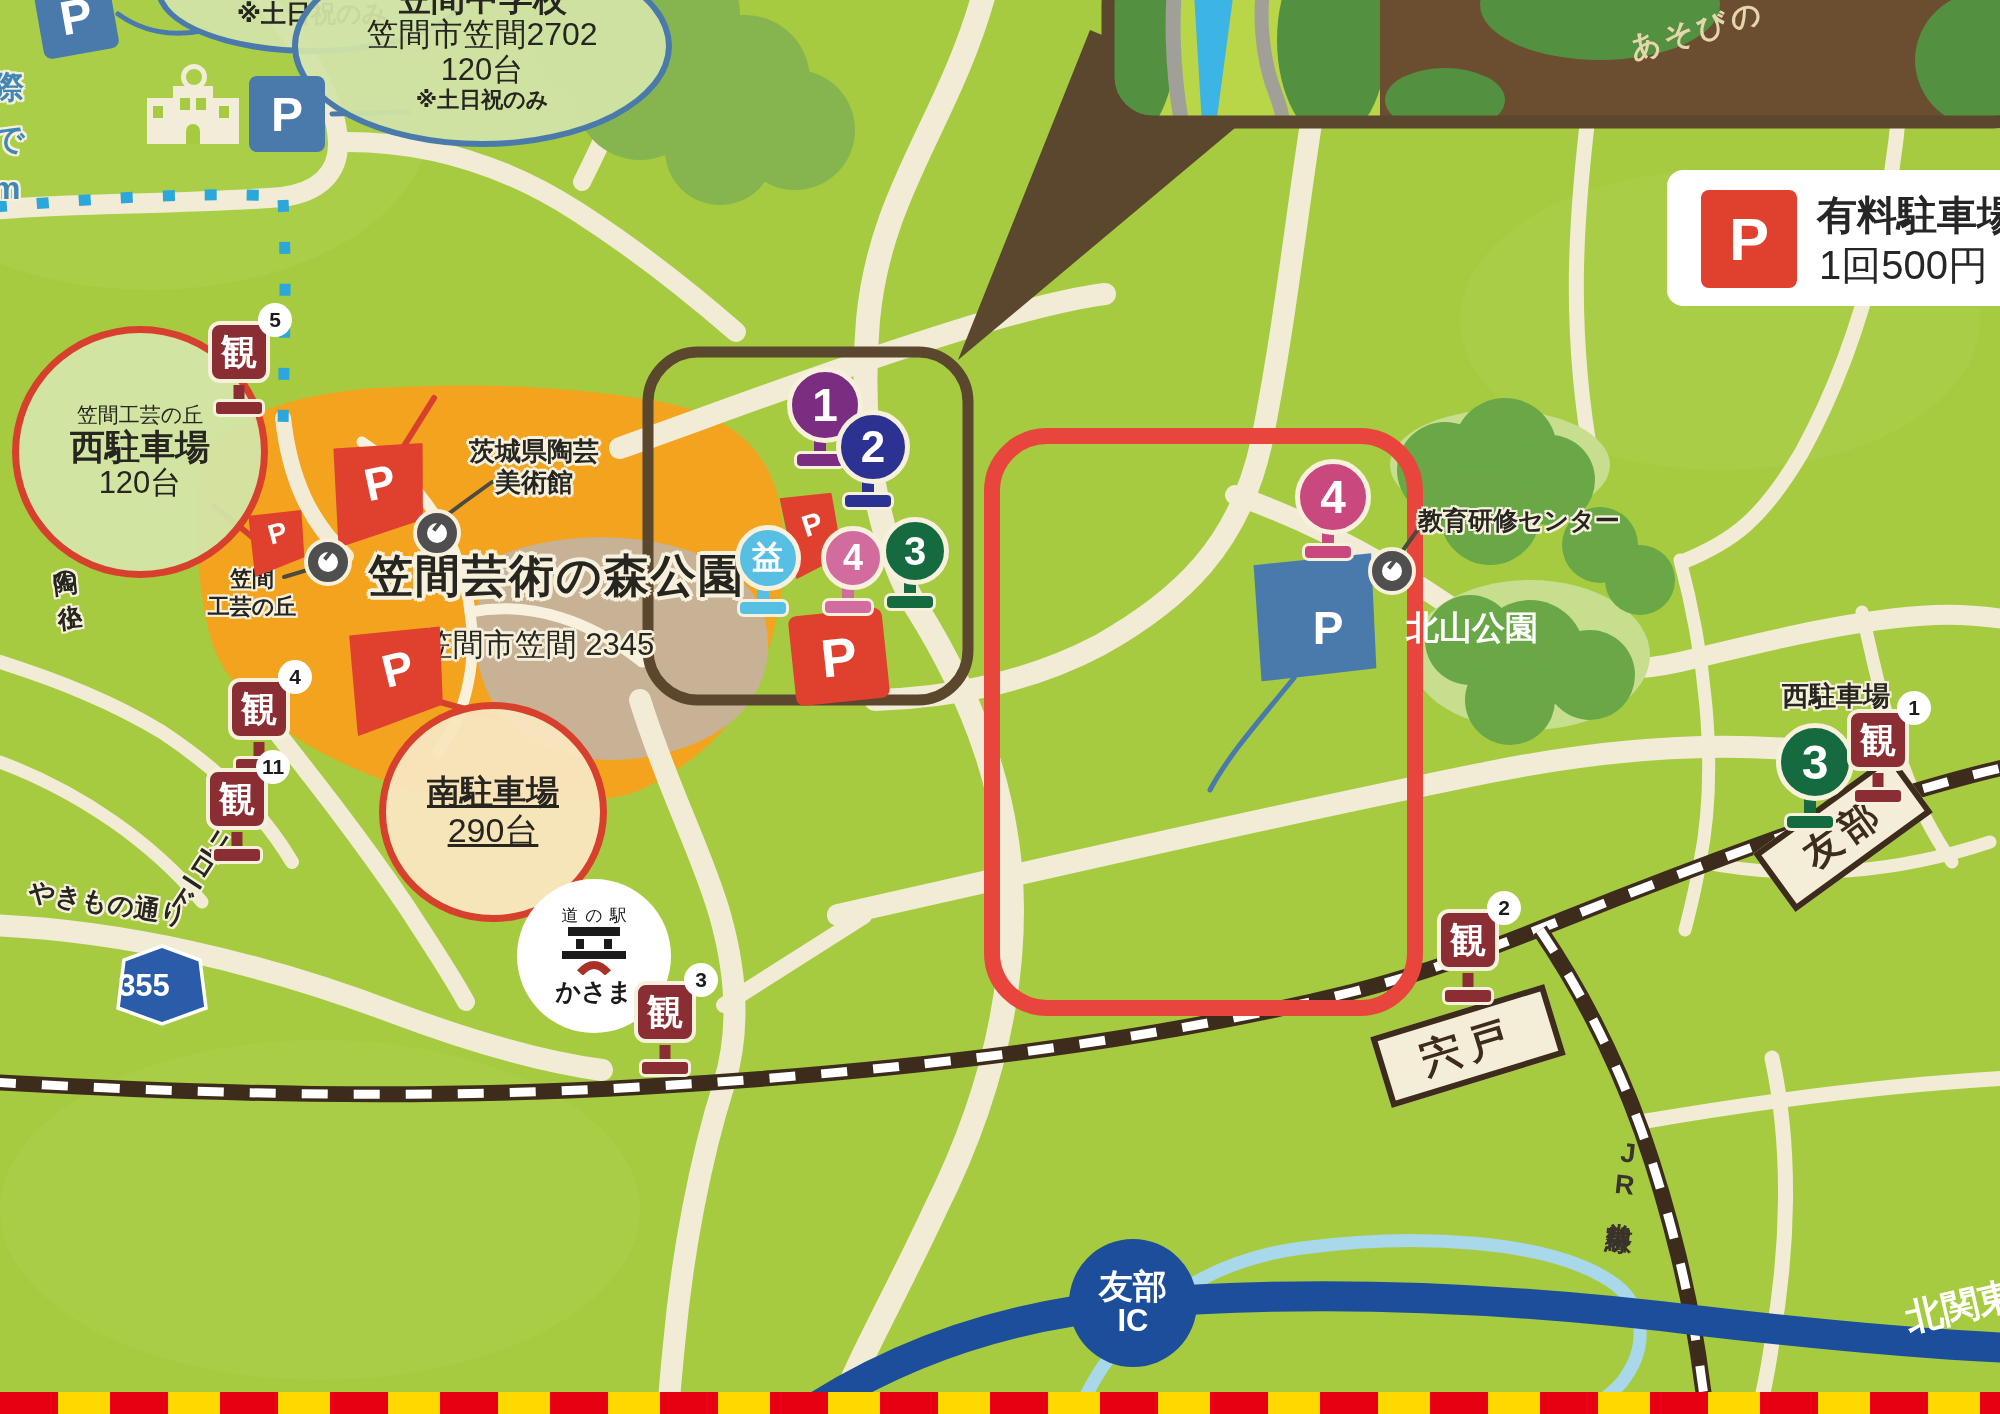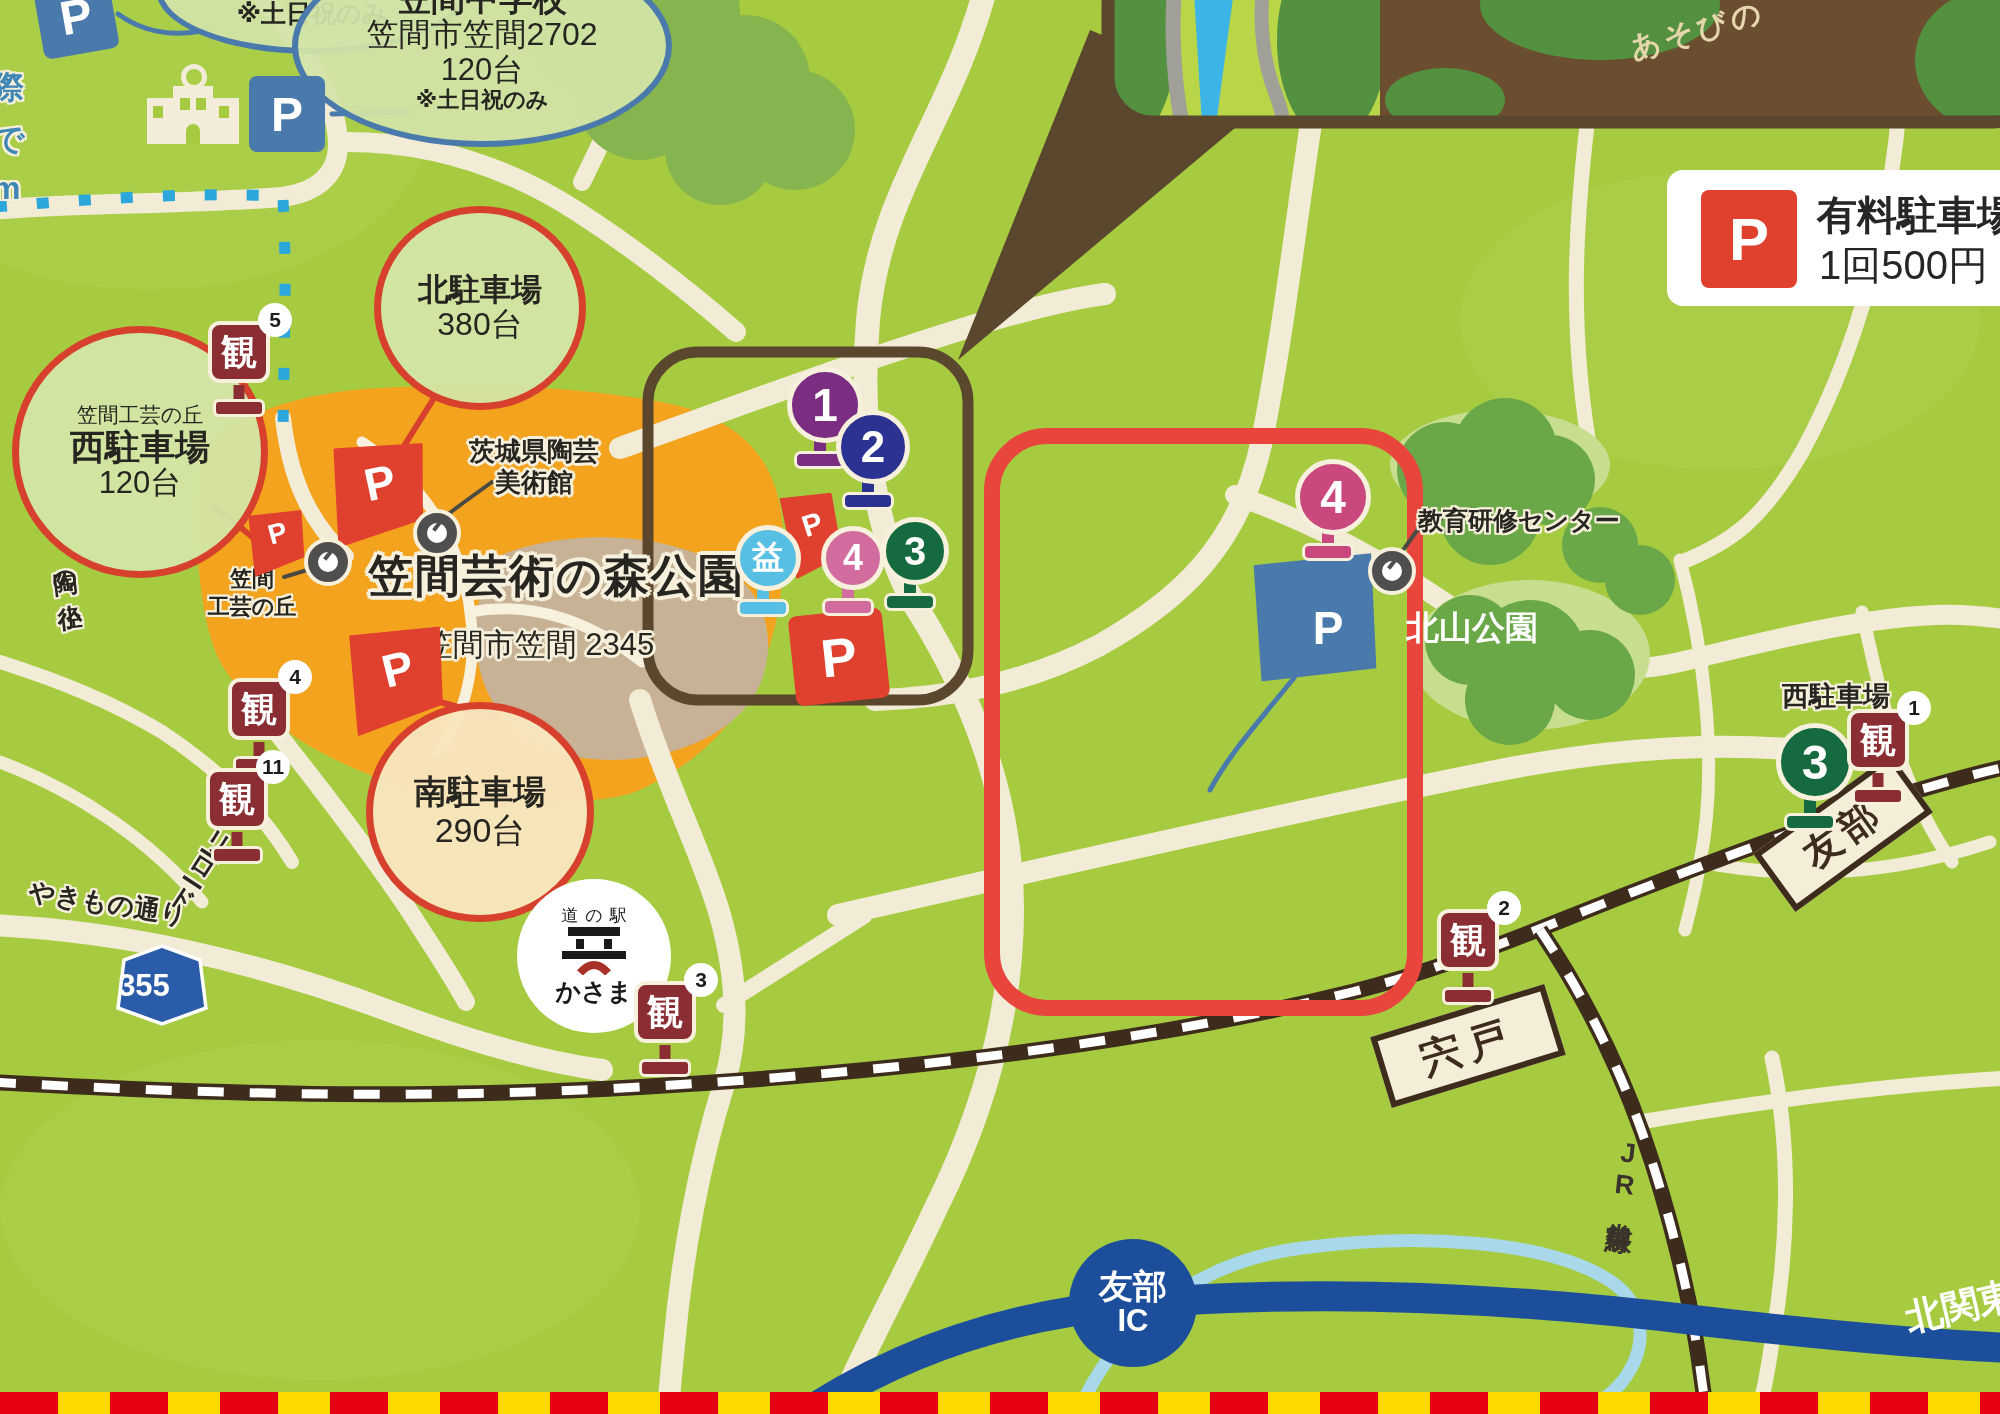--- a/index.html
+++ b/index.html
@@ -199,30 +199,26 @@
   </div>
 
   <div class="psq ctr" style="left: 287px; top: 114px; width: 76px; height: 76px; font-size: 48px; background-color: rgb(74, 122, 171);">P</div>
 
   <div class="tl" style="left:-8px;top:66px;display:flex;flex-direction:column;gap:8px;color:#3f87b5;font-weight:bold;font-size:32px;">
     <span class="ot2">際</span>
     <span class="ot2">で</span>
     <span class="ot2">m</span>
   </div>
 
-  <div class="ellipse red-ellipse ctr" style="left:480px;top:308px;width:198px;height:190px;">
-    <span style="font-size:31px;font-weight:bold;">北駐車場</span>
-    <span style="font-size:32px;">380台</span>
-  </div>
   <div class="ellipse red-ellipse ctr" style="left:140px;top:452px;width:242px;height:238px;">
     <span style="font-size:21px;">笠間工芸の丘</span>
     <span style="font-size:35px;font-weight:bold;">西駐車場</span>
     <span style="font-size:31px;">120台</span>
   </div>
-  <div class="ellipse red-ellipse ctr" style="left:480px;top:812px;width:214px;height:206px;background:rgba(248,229,189,.97);">
+  <div class="ellipse red-ellipse ctr" style="left:493px;top:812px;width:214px;height:206px;background:rgba(248,229,189,.97);text-decoration:underline;">
     <span style="font-size:33px;font-weight:bold;">南駐車場</span>
     <span style="font-size:34px;">290台</span>
   </div>
 
 
   <div class="tl ot4" style="left:368px;top:546px;font-size:45px;font-weight:bold;letter-spacing:2px;">笠間芸術の森公園</div>
   <div class="ctr ot3" style="left:538px;top:645px;font-size:31px;white-space:nowrap;">笠間市笠間 2345</div>
 
   <div class="ctr" style="left:534px;top:467px;text-align:center;font-size:26px;font-weight:bold;line-height:1.2;">
     <div class="ot3">茨城県陶芸</div>

